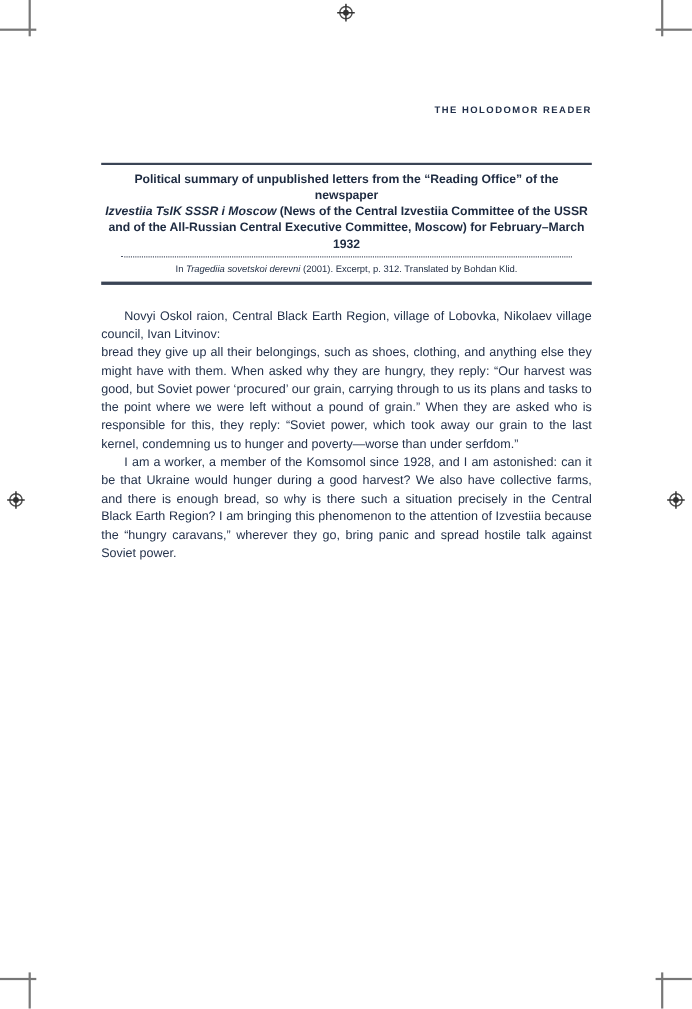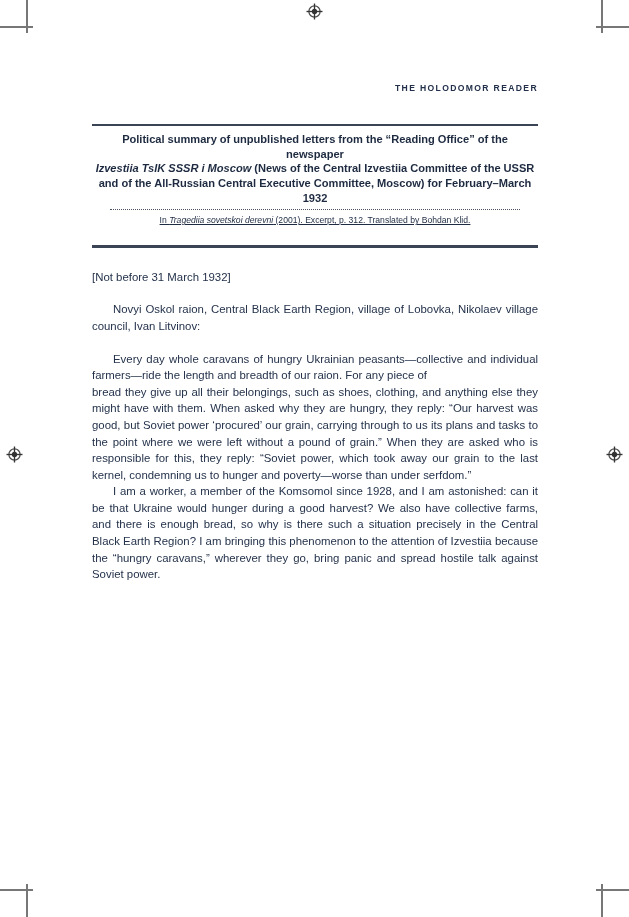--- a/index.html
+++ b/index.html
@@ -39,38 +39,38 @@
     height: 17px;
   }
   .reg-top   { left: 306px; top: 3px; }
   .reg-left  { left: 6px;   top: 446px; }
   .reg-right { right: 6px;  top: 446px; }
 
   
   .page {
     position: absolute;
     left: 92px;
-    top: 4px;
+    top: 16px;
     width: 446px;
     height: 804px;
   }
 
   .running-head {
     margin-top: 80px;
     text-align: right;
     font-size: 8.6px;
     font-weight: bold;
     letter-spacing: 1.35px;
     color: #22304a;
     line-height: 1;
   }
 
   
   .source-block {
-    margin-top: 31px;
+    margin-top: 43px;
   }
   .rule-thick {
     height: 2.6px;
     background: #3a4455;
     width: 100%;
   }
   .source-title {
     text-align: center;
     font-weight: bold;
     font-size: 11.1px;
@@ -85,22 +85,21 @@
   .rule-dotted {
     border-top: 1.4px dotted #4a5365;
     width: 92%;
     margin: 1px auto 0 auto;
   }
   .source-credit {
     text-align: center;
     font-size: 8.6px;
     line-height: 12px;
     color: #1d2a40;
-    padding: 4px 0 19px 0;
-    text-decoration: underline;
+    padding: 4px 0 6px 0;
   }
   .source-credit .it { font-style: italic; }
 
   
   .body-col {
     margin-top: 21px;
     font-size: 11.4px;
     line-height: 16.6px;
     color: #24324b;
   }
@@ -160,24 +159,22 @@
       <span>and of the All-Russian Central Executive Committee, Moscow) for February–March 1932</span>
     </div>
     <div class="rule-dotted"></div>
     <div class="source-credit">
       <span>In </span><span class="it">Tragediia sovetskoi derevni</span><span> (2001). Excerpt, p. 312. Translated by Bohdan Klid.</span>
     </div>
     <div class="rule-thick"></div>
   </div>
 
   <div class="body-col">
-    <p class="p-plain">[Not before 31 March 1932]</p>
 
     <p class="p-just indent p-gap">Novyi Oskol raion, Central Black Earth Region, village of Lobovka, Nikolaev village council, Ivan Litvinov:</p>
 
-    <p class="p-just indent p-gap">Every day whole caravans of hungry Ukrainian peasants—collective and individual farmers—ride the length and breadth of our raion. For any piece of</p>
 
     <p class="p-just">bread they give up all their belongings, such as shoes, clothing, and anything else they might have with them. When asked why they are hungry, they reply: “Our harvest was good, but Soviet power ‘procured’ our grain, carrying through to us its plans and tasks to the point where we were left without a pound of grain.” When they are asked who is responsible for this, they reply: “Soviet power, which took away our grain to the last kernel, condemning us to hunger and poverty—worse than under serfdom.”</p>
 
     <p class="p-just indent"><span>I am a worker, a member of the Komsomol since 1928, and I am astonished: can it be that Ukraine would hunger during a good harvest? We also have collective farms, and there is enough bread, so why is there such a situation precisely in the Central Black Earth Region? I am bringing this phenomenon to the attention of </span><span class="it">Izvestiia</span><span> because the “hungry caravans,” wherever they go, bring panic and spread hostile talk against Soviet power.</span></p>
   </div>
 
 </div>
 
 </body></html>

